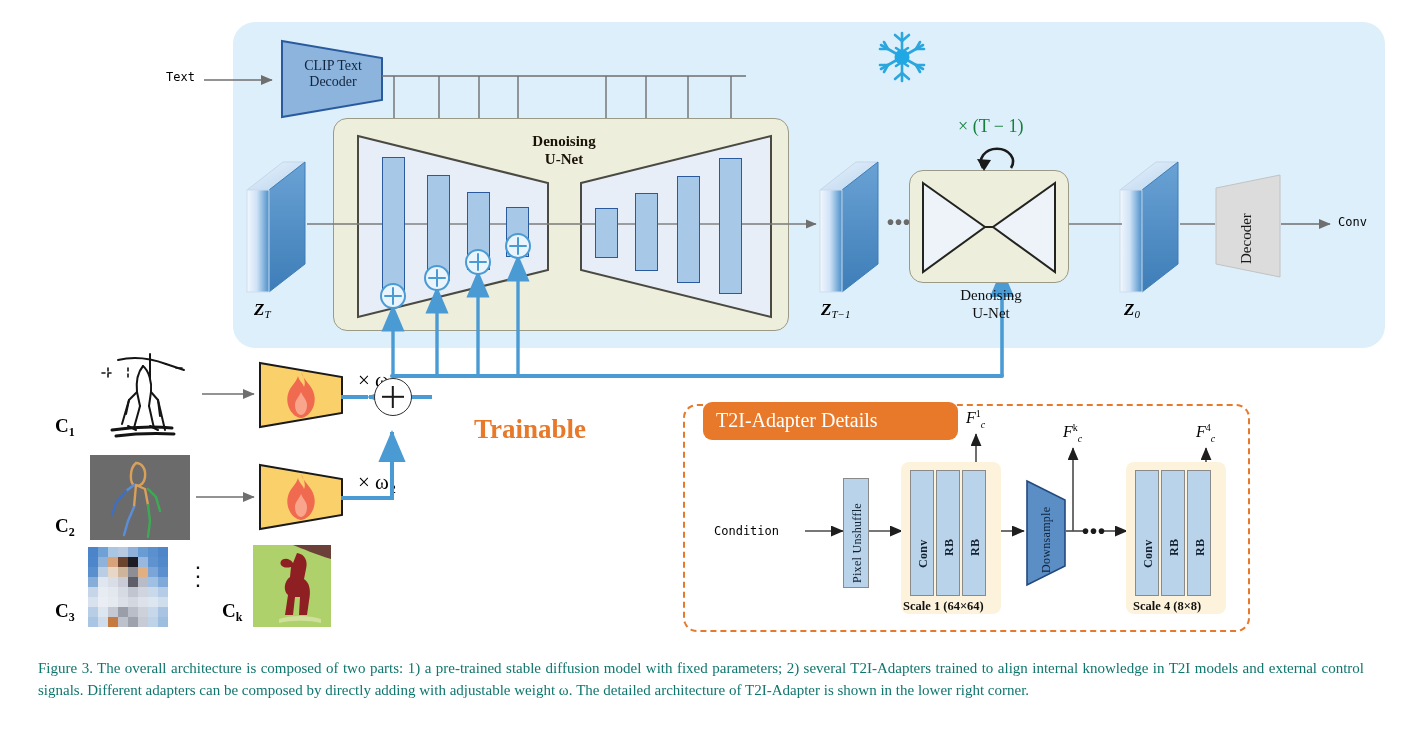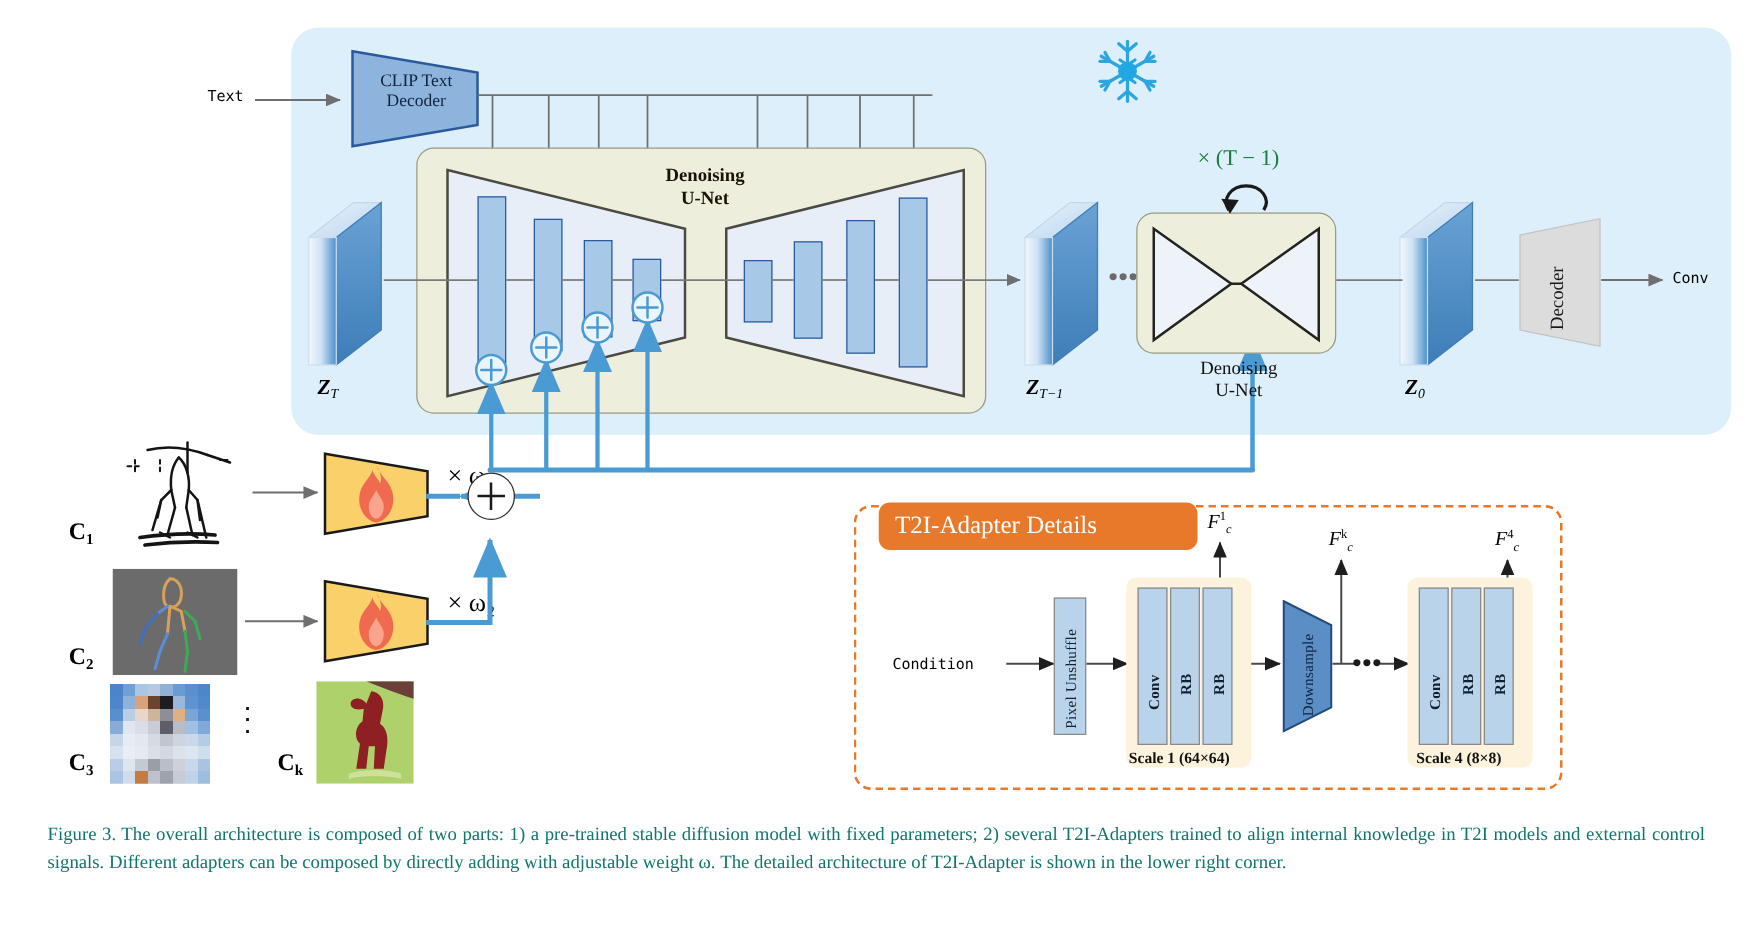--- a/index.html
+++ b/index.html
@@ -426,20 +426,21 @@
 
   <svg class="layer">
     <line x1="341" y1="397" x2="368" y2="397" stroke="#4a9bd4" stroke-width="4"></line>
     <line x1="432" y1="397" x2="369" y2="397" stroke="#4a9bd4" stroke-width="4" marker-end="url(#ba)"></line>
     <path d="M341,498 L392,498 L392,432" stroke="#4a9bd4" stroke-width="4" fill="none" marker-end="url(#ba)"></path>
   </svg>
 
   <div class="abs plus-blk" style="left:374px;top:378px;"></div>
 
   <div class="abs trainable-label" style="left:420px;top:414px;width:220px;">
+    <div>Trainable</div>
   </div>
 
   <div class="abs" style="left:683px;top:404px;width:567px;height:228px;border:2.6px dashed #E8792A;border-radius:14px;box-sizing:border-box;background:#fff;"></div>
 
   <div class="abs" style="left:703px;top:402px;width:255px;height:38px;background:#E8792A;border-radius:9px;"></div>
   <div class="abs det-title" style="left:716px;top:409px;">T2I-Adapter Details</div>
 
   <div class="abs tlabel" style="left:714px;top:524px;">Condition</div>
   <svg class="layer">
     <line x1="805" y1="531" x2="843" y2="531" stroke="#4a4a4a" stroke-width="1.6" marker-end="url(#ka)"></line>

